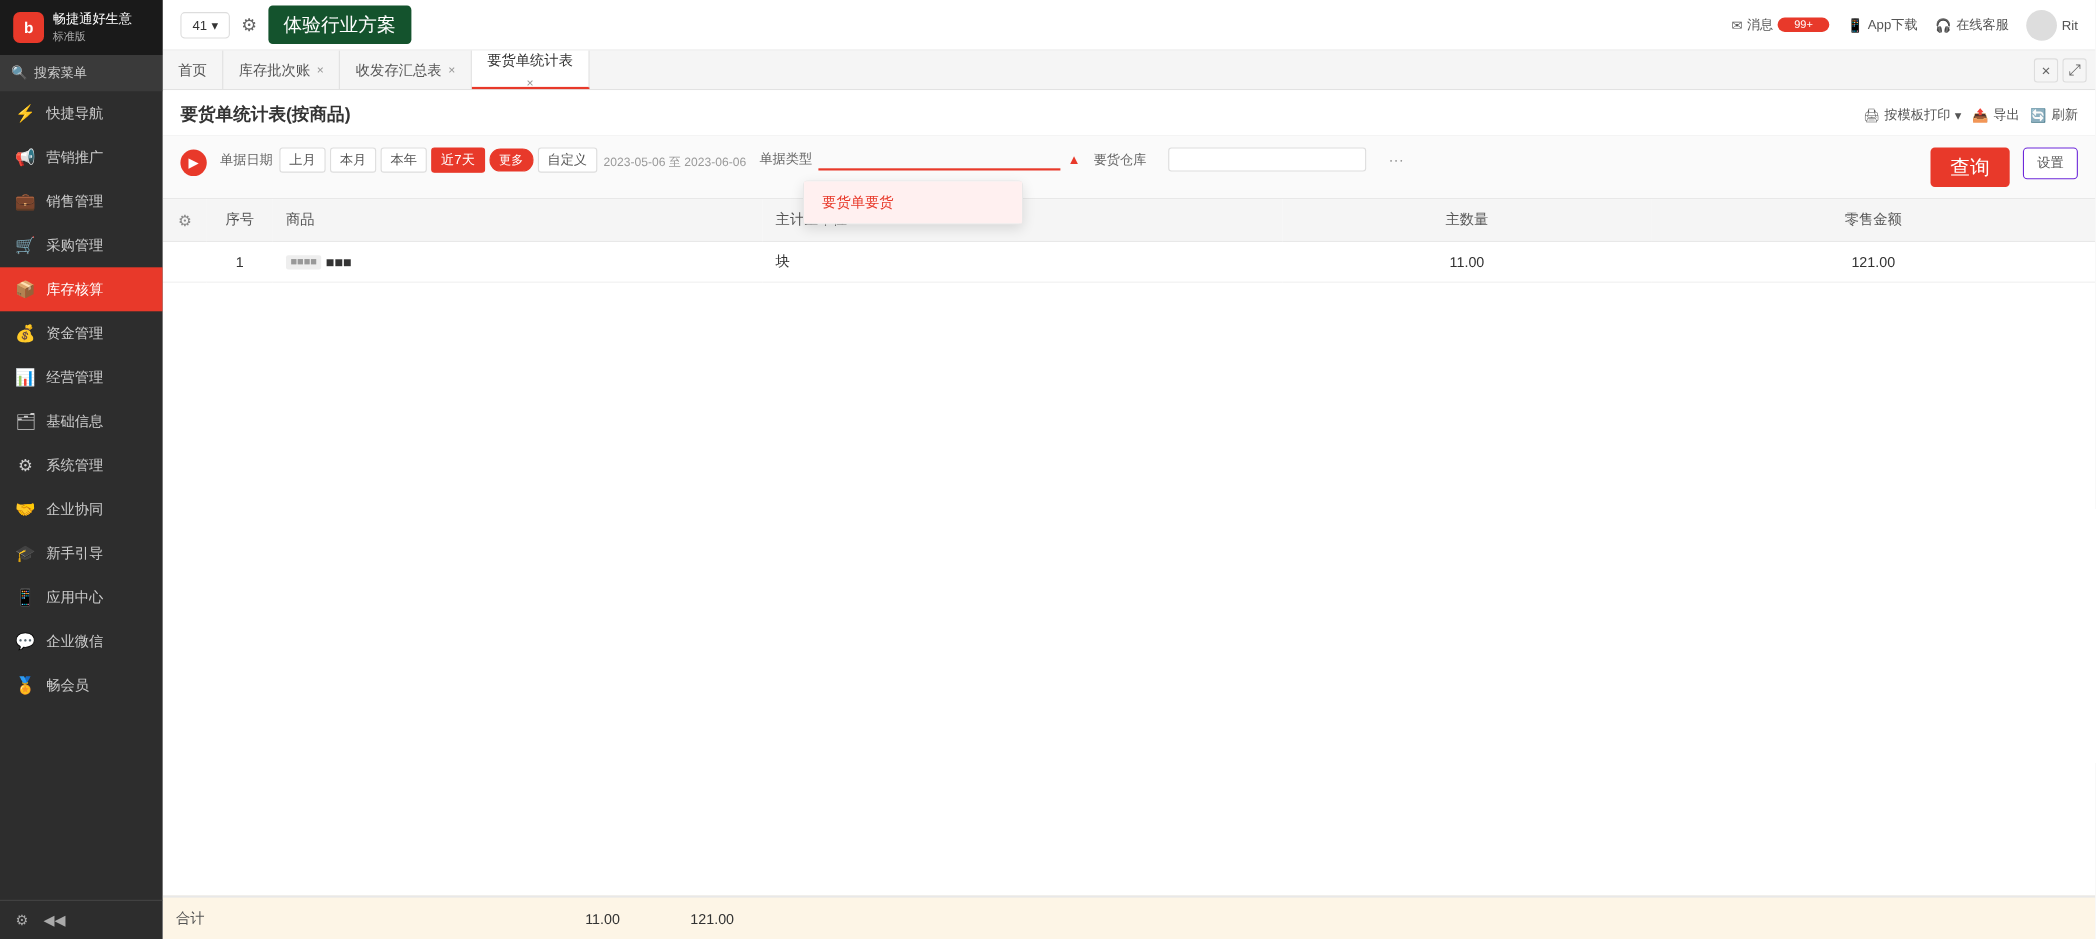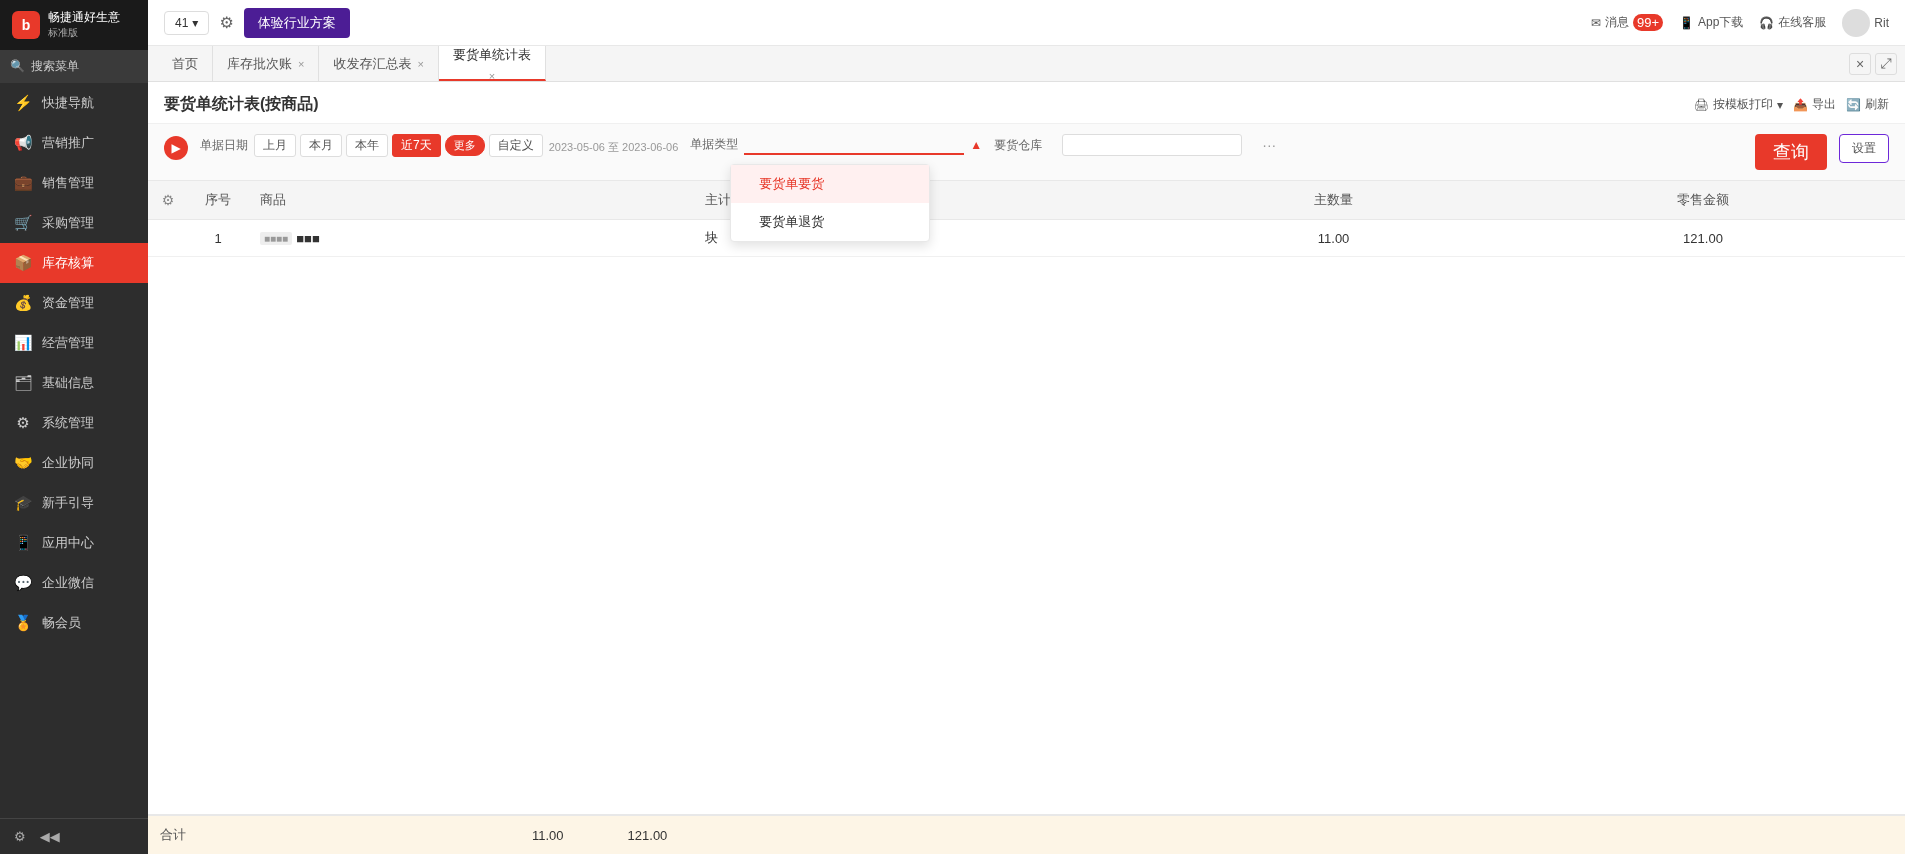--- a/index.html
+++ b/index.html
@@ -89,40 +89,40 @@
     .topbar-left {
       display: flex; align-items: center; gap: 10px;
     }
     .topbar-selector {
       display: flex; align-items: center; gap: 4px;
       border: 1px solid #ddd; border-radius: 4px;
       padding: 4px 10px; font-size: 12px; cursor: pointer; color: #333;
     }
     .topbar-settings { color: #666; cursor: pointer; font-size: 16px; }
     .btn-trial {
-      background: #4c1d95;
+      background: #14532d;
       color: #fff;
       border: none;
       border-radius: 4px;
       padding: 6px 14px;
       cursor: pointer;
-      font-size: 13px;
+      font-size: 17px;
     }
     .topbar-right {
       display: flex; align-items: center; gap: 16px; font-size: 12px; color: #555;
     }
     .topbar-right .badge-item {
       display: flex; align-items: center; gap: 4px; cursor: pointer;
     }
     .badge-red {
       background: #e8392a;
       color: #fff;
       border-radius: 10px;
-      padding: 1px 4px;
-      font-size: 13px;
+      padding: 1px 15px;
+      font-size: 10px;
     }
     .avatar {
       width: 28px; height: 28px;
       background: #ddd;
       border-radius: 50%;
       display: flex; align-items: center; justify-content: center;
       font-size: 11px; color: #666;
     }
 
     
@@ -145,21 +145,21 @@
       border-right: 1px solid #e0e0e0;
       white-space: nowrap;
     }
     .tab-item.active {
       background: #fff;
       color: #333;
       font-weight: 500;
       border-bottom: 2px solid #e8392a;
       flex-direction: column;
     }
-    .tab-item:first-child { padding-left: 24px; }
+    .tab-item:first-child { padding-left: 14px; }
     .tab-close {
       font-size: 11px; color: #999; cursor: pointer;
     }
     .tabs-right {
       margin-left: auto;
       display: flex; align-items: center; gap: 4px; padding-right: 8px;
     }
     .tabs-ctrl-btn {
       width: 22px; height: 22px;
       display: flex; align-items: center; justify-content: center;
@@ -269,21 +269,21 @@
     .dropdown-popup {
       position: absolute;
       background: #fff;
       border: 1px solid #e8e8e8;
       border-radius: 4px;
       box-shadow: 0 4px 12px rgba(0,0,0,0.12);
       z-index: 100;
       min-width: 200px;
     }
     .dropdown-item {
-      padding: 10px 28px;
+      padding: 10px 16px;
       cursor: pointer;
       font-size: 13px;
       color: #333;
     }
     .dropdown-item.selected { background: #fff0f0; color: #e8392a; }
 
     
     .table-wrapper {
       flex: 1;
       overflow: auto;
@@ -512,21 +512,20 @@
 
       <div class="filter-type-wrapper">
         <div class="filter-type-group">
           <span class="filter-label">单据类型</span>
           <input class="filter-select" type="text" value="" style="">
           <span class="dropdown-arrow">▲</span>
         </div>
 
         <div class="dropdown-popup" style="top: 30px; left: 40px;">
           <div class="dropdown-item selected">要货单要货</div>
-          <div class="dropdown-item">要货单退货</div>
         </div>
       </div>
 
       <div class="filter-warehouse-group">
         <span class="filter-label">要货仓库</span>
         <input class="filter-warehouse-input" type="text" style="">
         <span class="filter-more-btn">···</span>
       </div>
 
       <button class="btn-query">查询</button>

